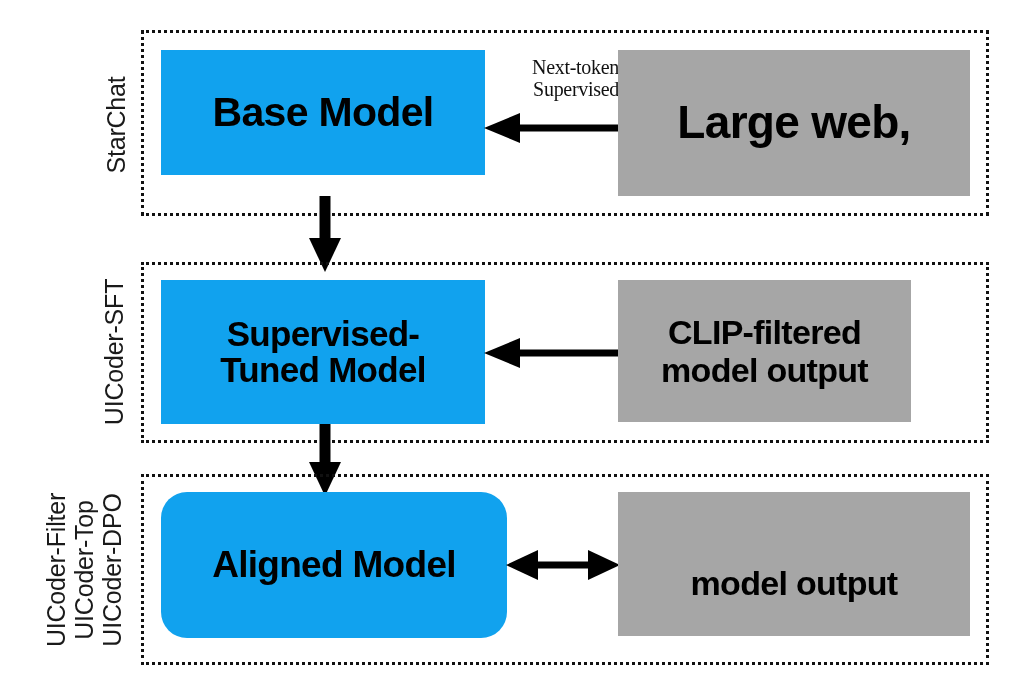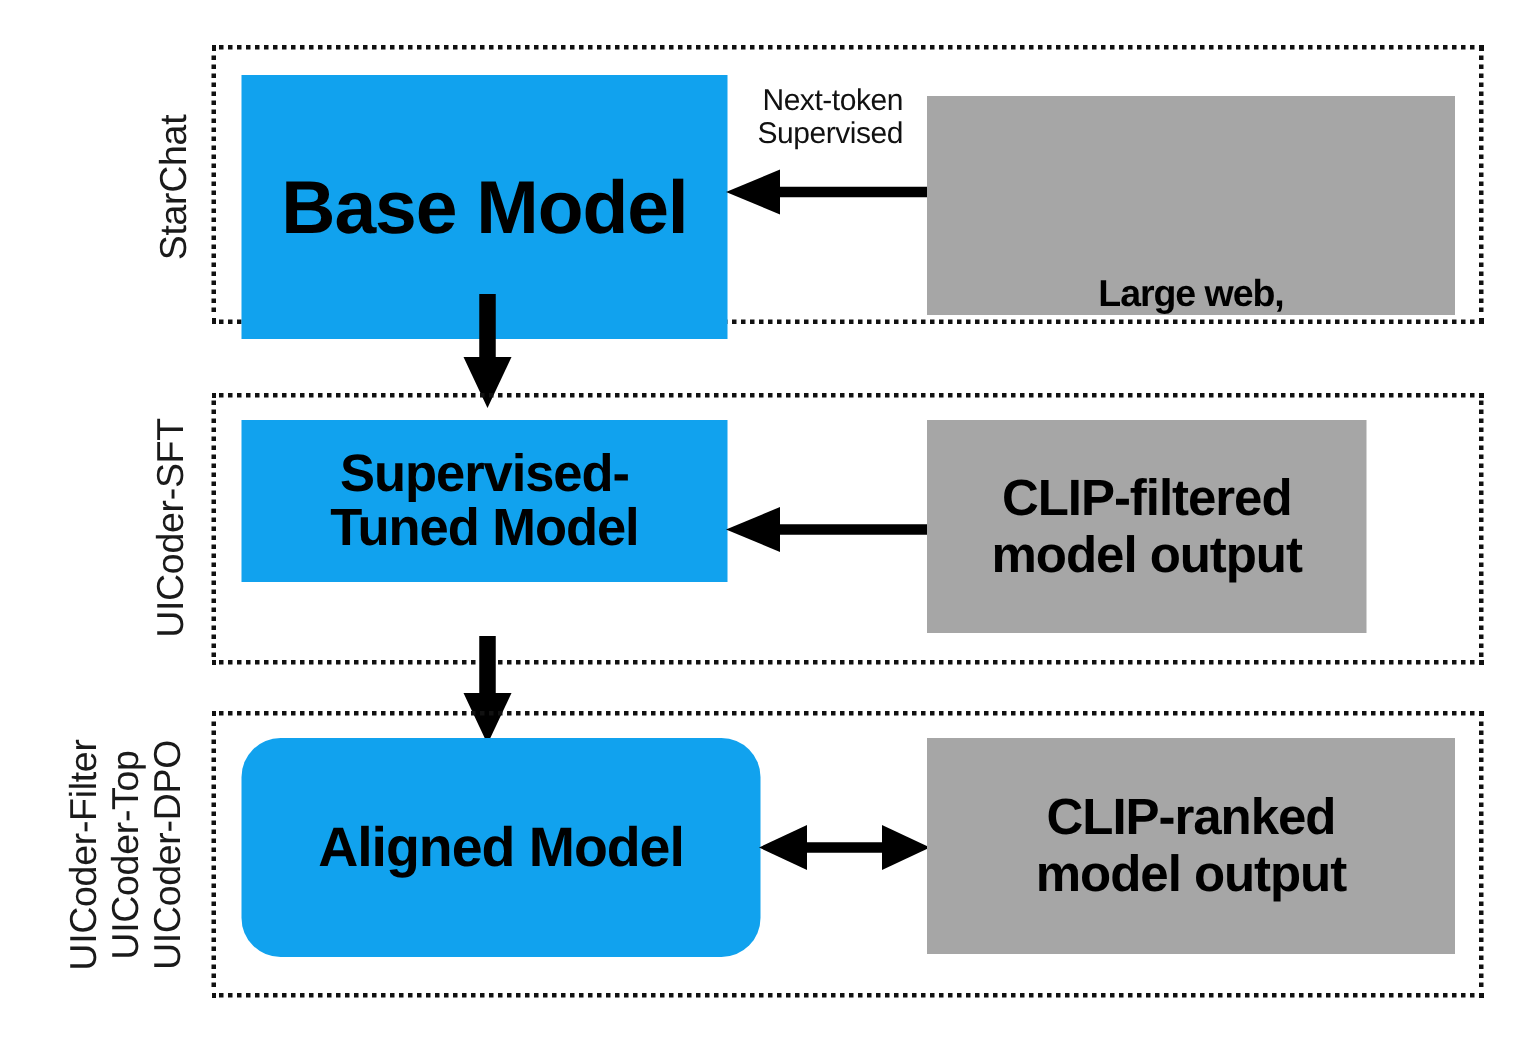--- a/index.html
+++ b/index.html
@@ -91,45 +91,45 @@
 </style>
 </head>
 <body>
 
 <div id="canvas">
 
   <div class="stage-box" style="left:141px; top:30px; width:848px; height:186px;"></div>
 
   <div class="stage-label" style="left:-3px; top:110px; width:240px; height:30px;">StarChat</div>
 
-  <div class="model-box" style="left:161px; top:50px; width:324px; height:176px; font-size:50px;">Base Model</div>
+  <div class="model-box" style="left:161px; top:50px; width:324px; height:125px; font-size:41px;">Base Model</div>
 
-  <div class="edge-label" style="left:466px; top:56px; width:136px; height:50px;"><span>Next-token</span><br><span>Supervised</span></div>
+  <div class="edge-label" style="left:483px; top:56px; width:136px; height:50px;font-family:Liberation Serif, serif;"><span>Next-token</span><br><span>Supervised</span></div>
 
   <svg class="arrow-svg" style="left:484px; top:112px;" width="136" height="32" viewBox="0 0 136 32">
     <line x1="136" y1="16" x2="34" y2="16" stroke="#000000" stroke-width="7"></line>
     <polygon points="0,16 36,1 36,31" fill="#000000"></polygon>
   </svg>
 
-  <div class="data-box" style="left:618px; top:64px; width:352px; height:146px; font-size:25px;align-items:flex-end;">
+  <div class="data-box" style="left:618px; top:50px; width:352px; height:146px; font-size:46px;">
     <div>
       <span>Large web,</span><br>
     </div>
   </div>
 
   <svg class="arrow-svg" style="left:309px; top:196px;" width="32" height="76" viewBox="0 0 32 76">
     <line x1="16" y1="0" x2="16" y2="44" stroke="#000000" stroke-width="11"></line>
     <polygon points="16,76 0,42 32,42" fill="#000000"></polygon>
   </svg>
 
   <div class="stage-box" style="left:141px; top:262px; width:848px; height:181px;"></div>
 
   <div class="stage-label" style="left:-5px; top:337px; width:240px; height:30px;">UICoder-SFT</div>
 
-  <div class="model-box" style="left:161px; top:280px; width:324px; height:108px; font-size:35px;">
+  <div class="model-box" style="left:161px; top:280px; width:324px; height:144px; font-size:35px;">
     <div>
       <span>Supervised-</span><br>
       <span>Tuned Model</span>
     </div>
   </div>
 
 
   <svg class="arrow-svg" style="left:484px; top:337px;" width="136" height="32" viewBox="0 0 136 32">
     <line x1="136" y1="16" x2="34" y2="16" stroke="#000000" stroke-width="7"></line>
     <polygon points="0,16 36,1 36,31" fill="#000000"></polygon>
@@ -157,18 +157,18 @@
 
 
   <svg class="arrow-svg" style="left:506px; top:549px;" width="114" height="32" viewBox="0 0 114 32">
     <line x1="30" y1="16" x2="84" y2="16" stroke="#000000" stroke-width="7"></line>
     <polygon points="0,16 32,1 32,31" fill="#000000"></polygon>
     <polygon points="114,16 82,1 82,31" fill="#000000"></polygon>
   </svg>
 
   <div class="data-box" style="left:618px; top:492px; width:352px; height:144px; font-size:34px;">
     <div>
-      <span>CLIP-ranked</span><br>
+      <br>
       <span>model output</span>
     </div>
   </div>
 
 </div>
 
 </body></html>

